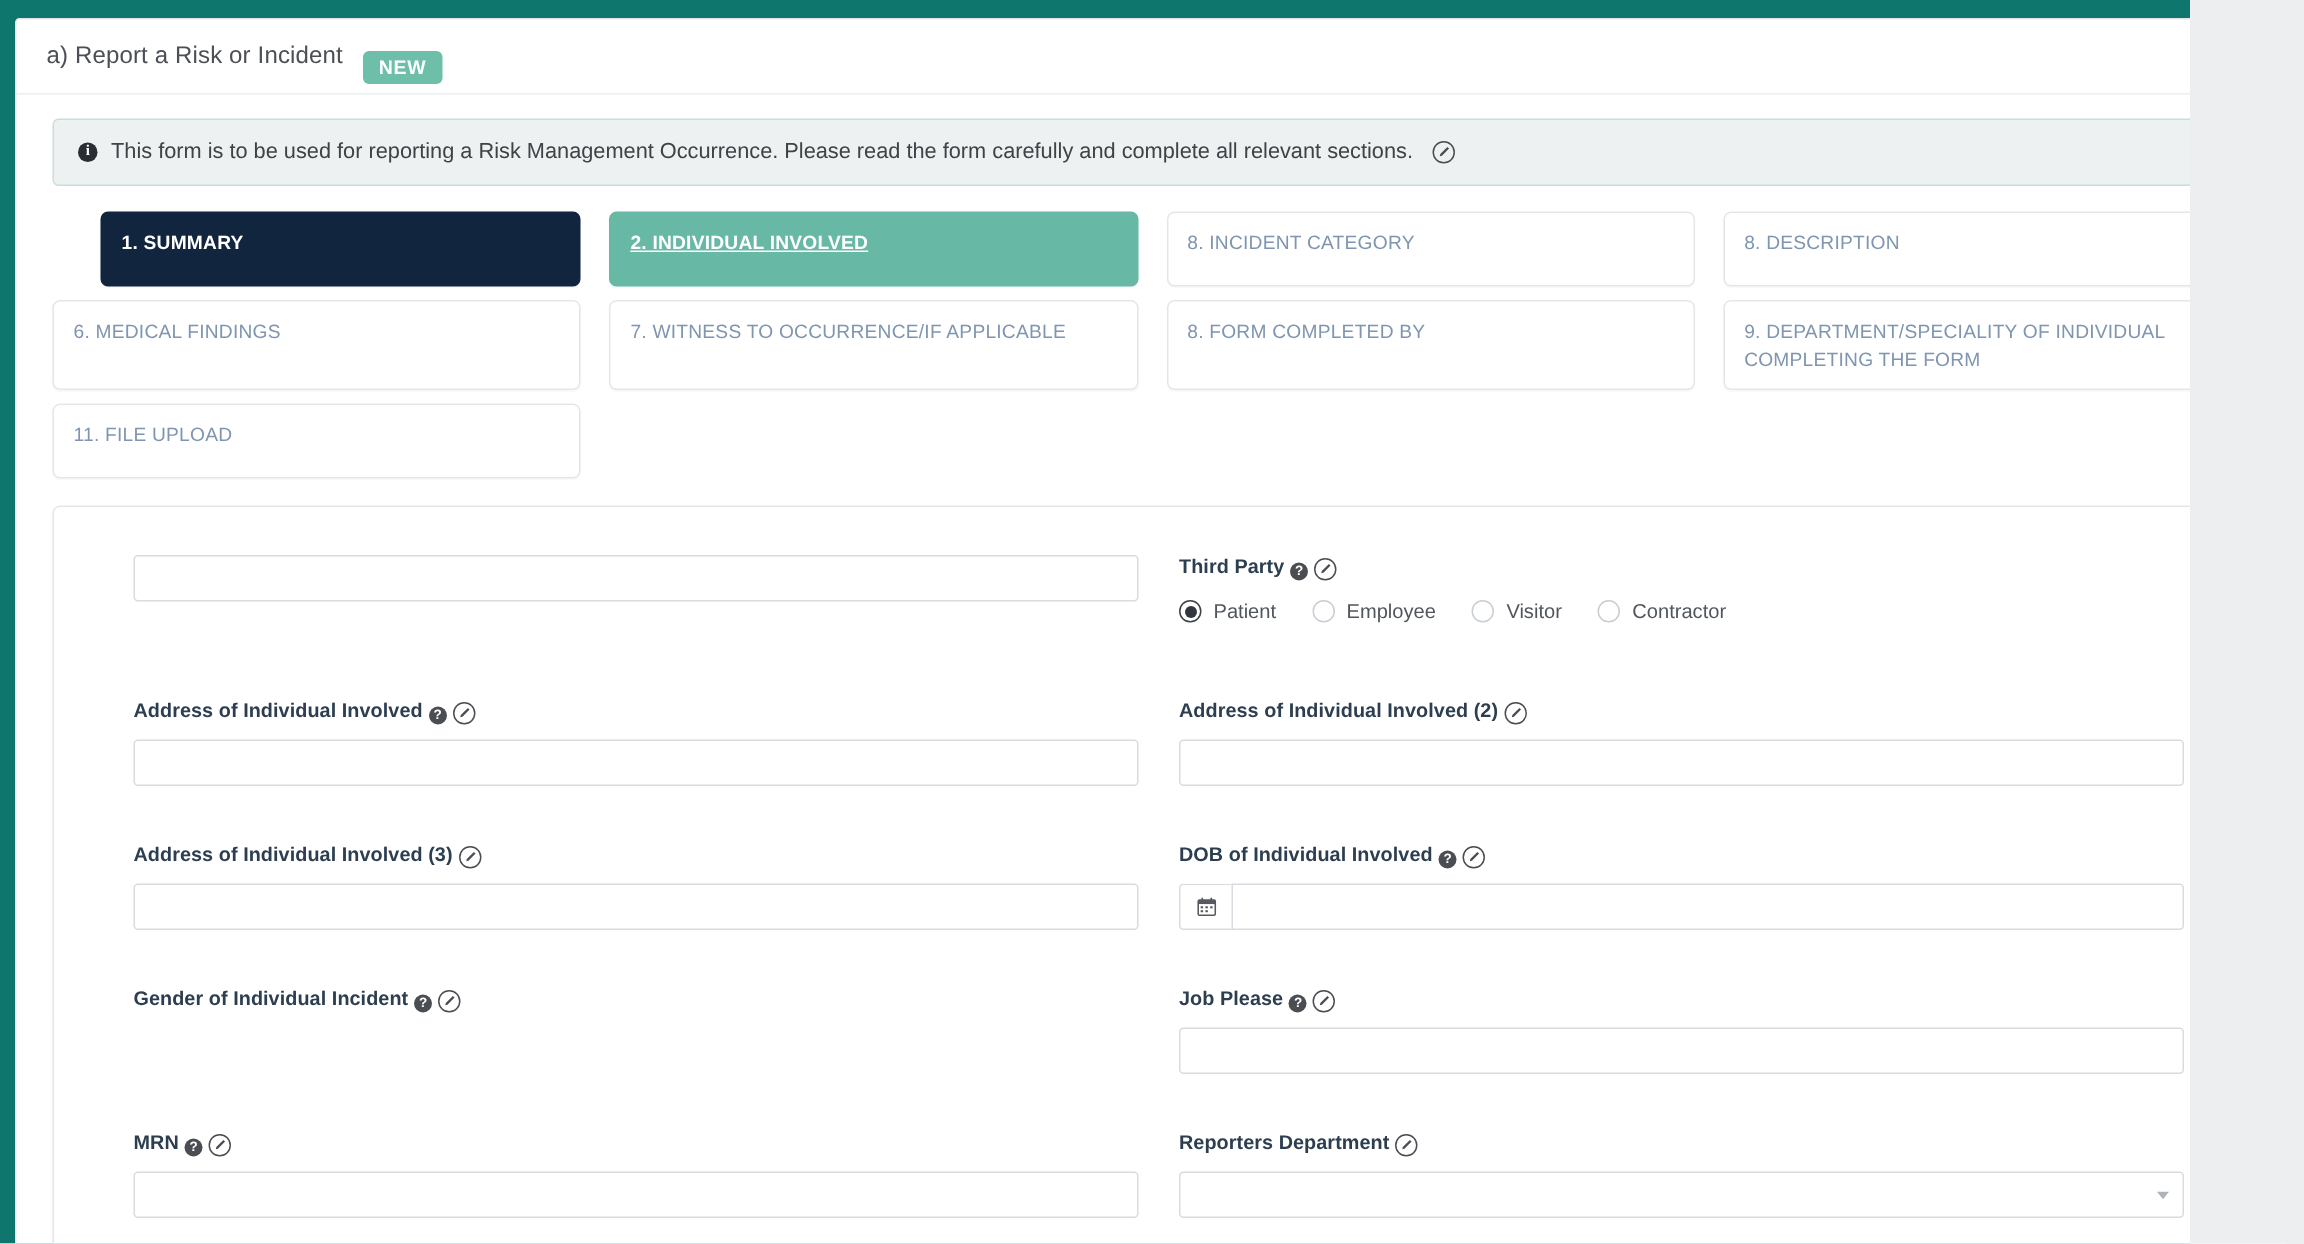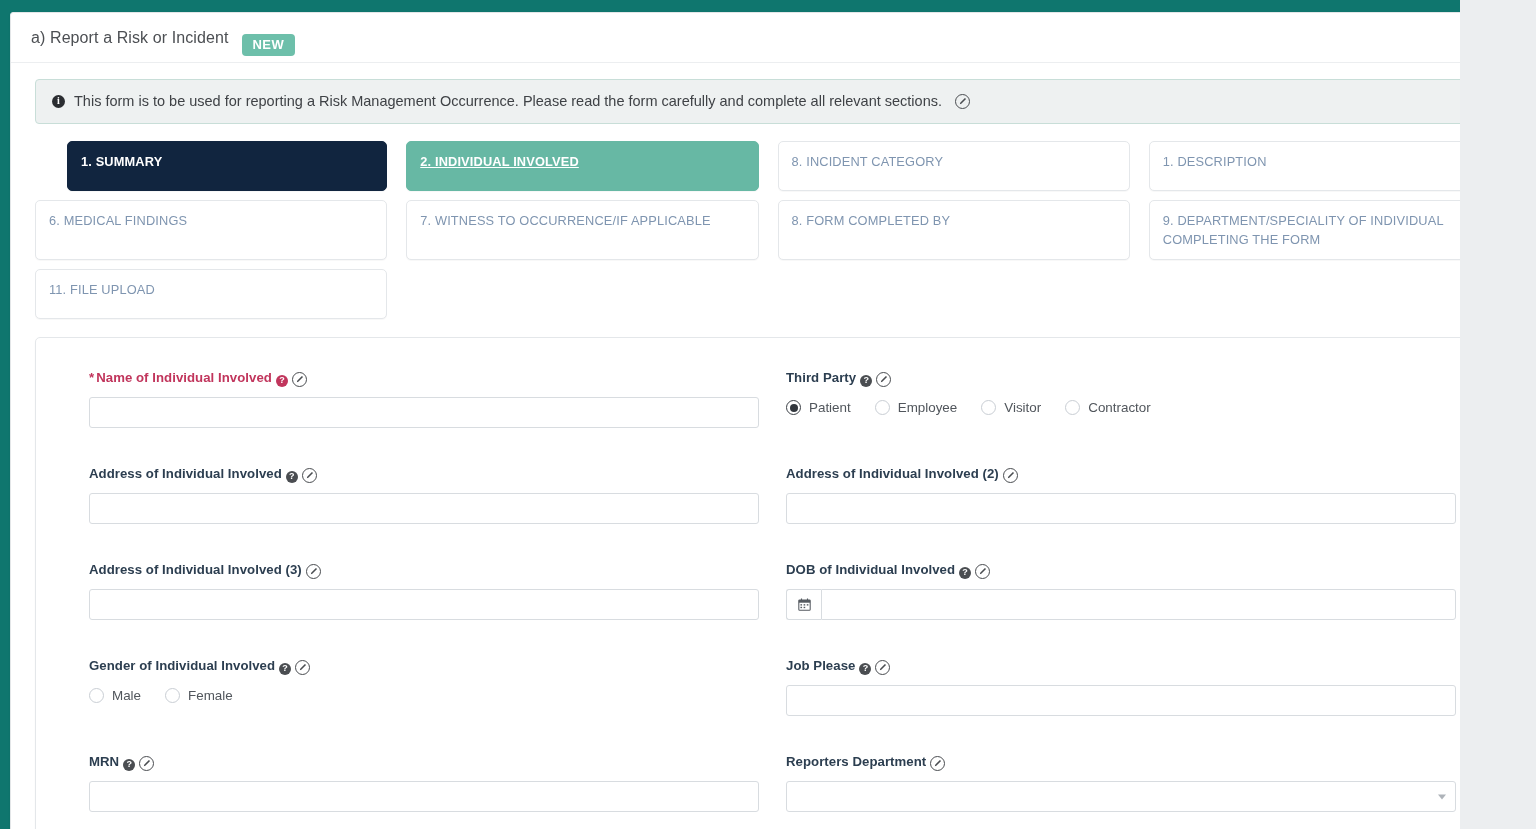--- a/index.html
+++ b/index.html
@@ -316,40 +316,33 @@
           <svg width="9" height="9" viewBox="0 0 16 16">
               <path d="M12.3 1.7l2 2-8.4 8.4-2.6.6.6-2.6 8.4-8.4z" fill="#4a4d51"></path>
             </svg>
         </span>
       </div>
 
       <div class="tab-grid">
         <div class="tab active-dark">1. SUMMARY</div>
         <div class="tab active-teal">2. INDIVIDUAL INVOLVED</div>
         <div class="tab">8. INCIDENT CATEGORY</div>
-        <div class="tab">1. DESCRIPTION</div>
+        <div class="tab">8. DESCRIPTION</div>
         <div class="tab">6. MEDICAL FINDINGS</div>
         <div class="tab">7. WITNESS TO OCCURRENCE/IF APPLICABLE</div>
         <div class="tab">8. FORM COMPLETED BY</div>
         <div class="tab">9. DEPARTMENT/SPECIALITY OF INDIVIDUAL COMPLETING THE FORM</div>
         <div class="tab">11. FILE UPLOAD</div>
         <div></div>
       </div>
 
       <div class="form-panel">
         <div class="form-grid">
 
           <div class="field">
-            <label class="field-label required">
-              <span class="asterisk">*</span><span>Name of Individual Involved</span><span class="help-icon req">?</span><span class="edit-icon">
-                  <svg width="9" height="9" viewBox="0 0 16 16">
-                    <path d="M12.3 1.7l2 2-8.4 8.4-2.6.6.6-2.6 8.4-8.4z" fill="#4a4d51"></path>
-                  </svg>
-                </span>
-            </label>
             <input class="text-input" type="text" value="" style="">
           </div>
 
           <div class="field">
             <label class="field-label">
               <span>Third Party</span><span class="help-icon">?</span><span class="edit-icon">
                   <svg width="9" height="9" viewBox="0 0 16 16">
                     <path d="M12.3 1.7l2 2-8.4 8.4-2.6.6.6-2.6 8.4-8.4z" fill="#4a4d51"></path>
                   </svg>
                 </span>
@@ -428,36 +421,26 @@
                   <rect x="3" y="10.8" width="2" height="1.7" fill="#555a60"></rect>
                   <rect x="6.9" y="10.8" width="2" height="1.7" fill="#555a60"></rect>
                 </svg>
               </span>
               <input class="text-input" type="text" value="" style="">
             </div>
           </div>
 
           <div class="field">
             <label class="field-label">
-              <span>Gender of Individual Involved</span><span class="help-icon">?</span><span class="edit-icon">
-                  <svg width="9" height="9" viewBox="0 0 16 16">
-                    <path d="M12.3 1.7l2 2-8.4 8.4-2.6.6.6-2.6 8.4-8.4z" fill="#4a4d51"></path>
-                  </svg>
-                </span>
-            </label>
-            <div class="radio-row">
-              <span class="radio-opt">
-                <span class="radio-dot"></span>
-                <span class="radio-label">Male</span>
-              </span>
-              <span class="radio-opt">
-                <span class="radio-dot"></span>
-                <span class="radio-label">Female</span>
-              </span>
-            </div>
+              <span>Gender of Individual Incident</span><span class="help-icon">?</span><span class="edit-icon">
+                  <svg width="9" height="9" viewBox="0 0 16 16">
+                    <path d="M12.3 1.7l2 2-8.4 8.4-2.6.6.6-2.6 8.4-8.4z" fill="#4a4d51"></path>
+                  </svg>
+                </span>
+            </label>
           </div>
 
           <div class="field">
             <label class="field-label">
               <span>Job Please</span><span class="help-icon">?</span><span class="edit-icon">
                   <svg width="9" height="9" viewBox="0 0 16 16">
                     <path d="M12.3 1.7l2 2-8.4 8.4-2.6.6.6-2.6 8.4-8.4z" fill="#4a4d51"></path>
                   </svg>
                 </span>
             </label>

